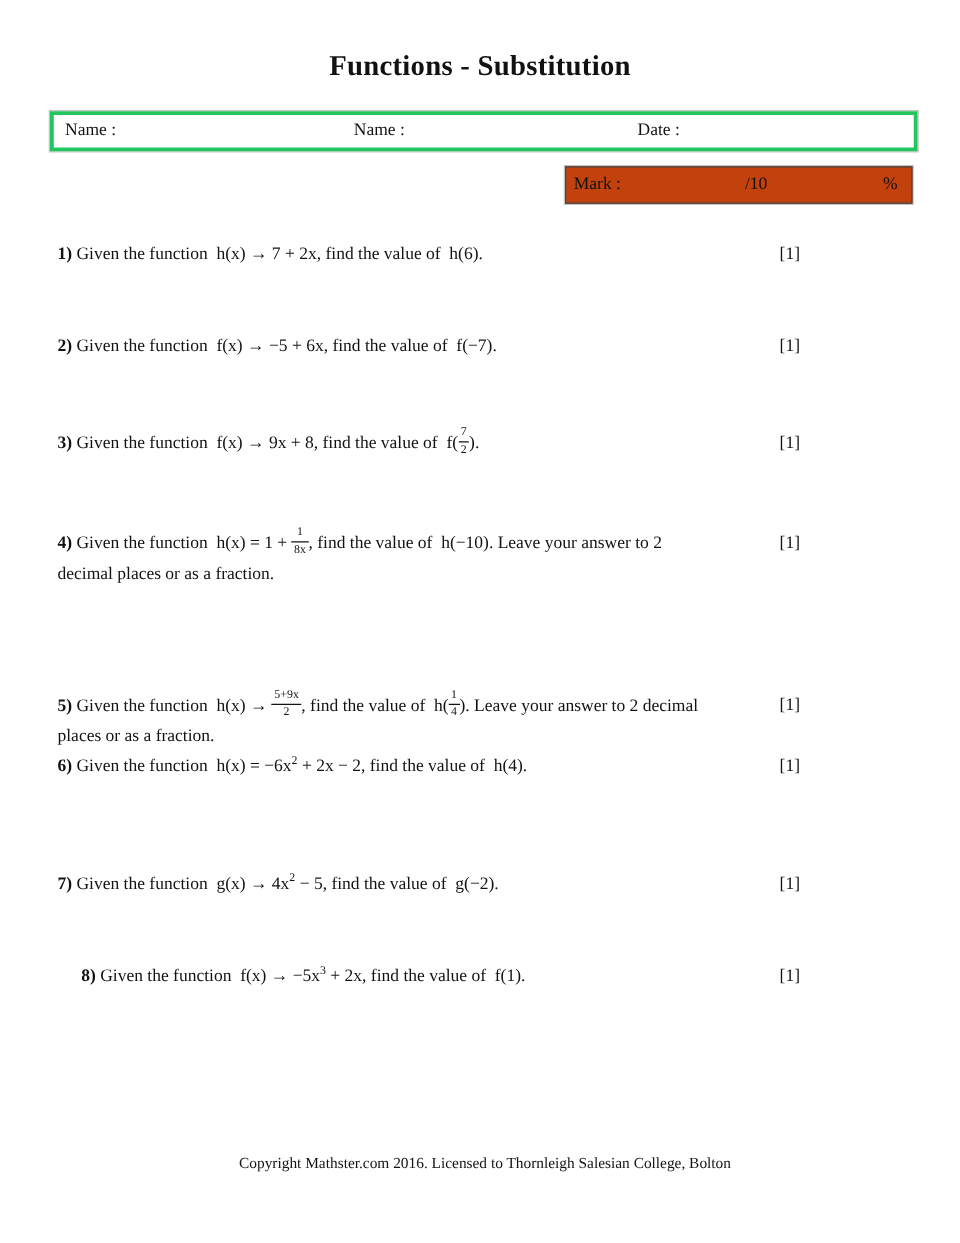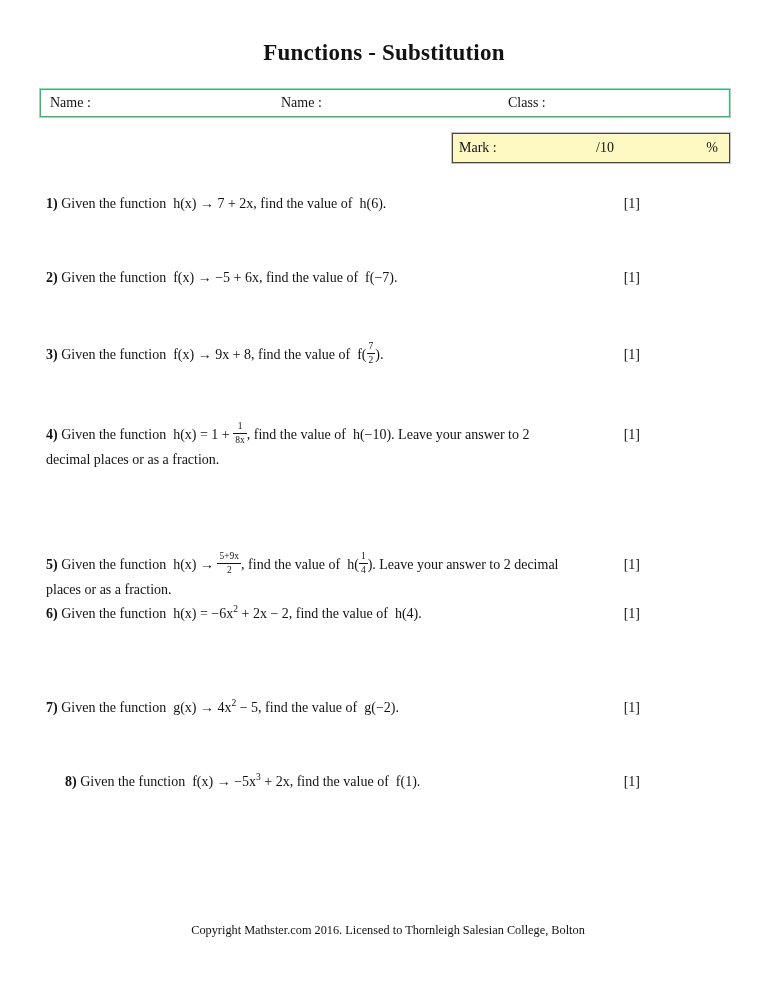--- a/index.html
+++ b/index.html
@@ -8,29 +8,29 @@
     font-family:"Liberation Serif","DejaVu Serif",serif;font-size:14px;
     position:relative;overflow:hidden;
   }
   .page{position:absolute;inset:0;}
   .title{
     position:absolute;top:40px;left:0;width:100%;text-align:center;
     font-size:23px;font-weight:bold;margin:0;letter-spacing:0.2px;
   }
   .info-box{
     position:absolute;top:89px;left:40px;width:688px;height:26px;
-    border:1px solid #22c55e;box-shadow:0 0 0 1px #c3c3c3;background:#fff;
+    border:3px solid #22c55e;box-shadow:0 0 0 1px #c3c3c3;background:#fff;
   }
   .info-cell{position:absolute;top:50%;transform:translateY(-50%);white-space:nowrap;}
   .info-cell.name{left:9px;}
   .info-cell.cls{left:240px;}
   .info-cell.date{left:467px;}
   .mark-box{
     position:absolute;top:133px;left:452px;width:276px;height:28px;
-    border:1px solid #474747;box-shadow:0 0 0 1px #c3c3c3;background:#fef9c3;
+    border:1px solid #474747;box-shadow:0 0 0 1px #c3c3c3;background:#c2410c;
   }
   .mark-box span{position:absolute;top:50%;transform:translateY(-50%);white-space:nowrap;}
   .mark-label{left:6px;}
   .mark-total{left:143px;}
   .mark-percent{right:11px;}
   .questions{position:absolute;inset:0;}
   .q-row{
     position:absolute;left:46px;right:128px;
     display:flex;justify-content:space-between;align-items:flex-start;
   }
@@ -60,21 +60,21 @@
 </head>
 <body>
 
 <div class="page">
 
   <h1 class="title">Functions - Substitution</h1>
 
   <div class="info-box">
     <span class="info-cell name">Name :</span>
     <span class="info-cell cls">Name :</span>
-    <span class="info-cell date">Class :</span>
+    <span class="info-cell date">Date :</span>
   </div>
 
   <div class="mark-box">
     <span class="mark-label">Mark :</span>
     <span class="mark-total">/10</span>
     <span class="mark-percent">%</span>
   </div>
 
   <div class="questions">
       <div class="q-row">

